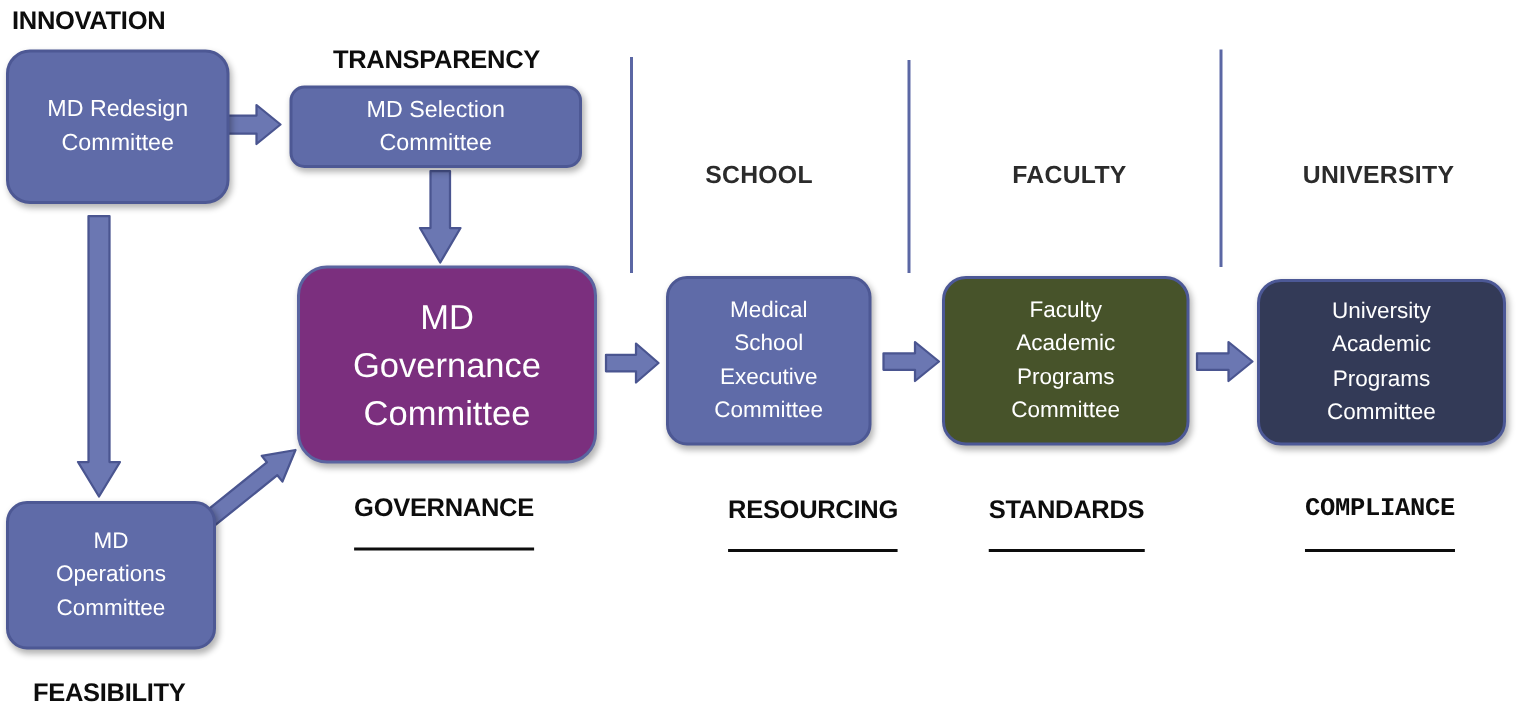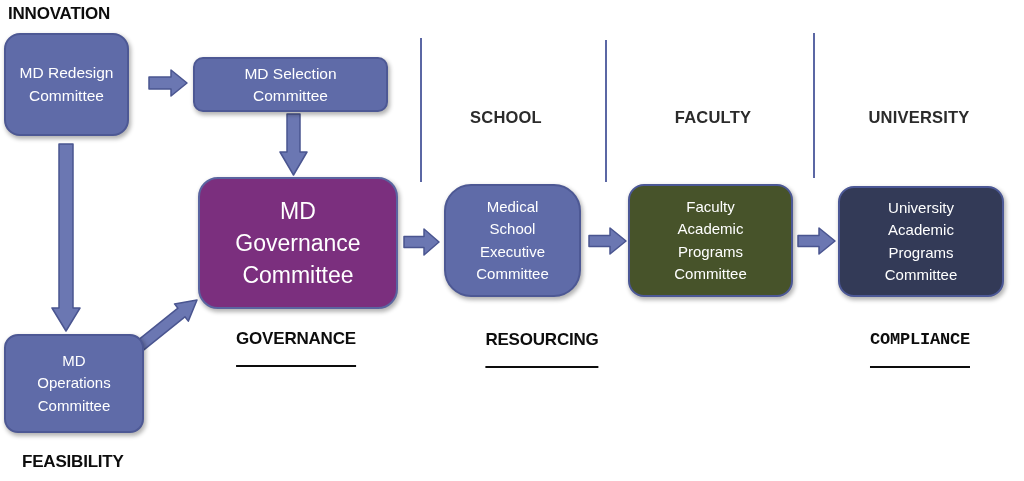--- a/index.html
+++ b/index.html
@@ -9,21 +9,21 @@
   }
   
   .node{
     position:absolute;display:flex;align-items:center;justify-content:center;
     color:#ffffff;text-align:center;
     border:2.5px solid #4d5894;
     box-shadow:1.5px 2.5px 4px rgba(0,0,0,0.30);
     box-sizing:border-box;
   }
   .node .node-text{white-space:pre-line;}
-  .n-redesign  {left:4px;   top:33px;  width:125px; height:103px; border-radius:16px; font-size:15.5px; line-height:1.45;}
+  .n-redesign  {left:4px;   top:33px;  width:149px; height:103px; border-radius:16px; font-size:15.5px; line-height:1.45;}
   .n-selection {left:193px; top:57px;  width:195px; height:55px;  border-radius:10px; font-size:15.5px; line-height:1.4;}
   .n-governance{left:198px; top:177px; width:200px; height:132px; border-radius:20px; font-size:23px;  line-height:1.4; border-color:#5a64a0;}
   .n-operations{left:4px;   top:334px; width:140px; height:99px;  border-radius:14px; font-size:15px;  line-height:1.5;}
   .n-medschool {left:444px; top:184px; width:137px; height:113px; border-radius:14px; font-size:15px;  line-height:1.5;}
   .n-faculty   {left:628px; top:184px; width:165px; height:113px; border-radius:16px; font-size:15px;  line-height:1.5; border-color:#4c5896;}
   .n-university{left:838px; top:186px; width:166px; height:111px; border-radius:16px; font-size:15px;  line-height:1.5; border-color:#4c5896;}
 
   
   .stage-label{
     position:absolute;color:#0d0d0d;font-weight:bold;font-size:17px;
@@ -65,23 +65,25 @@
     <polygon class="arrow" points="149,77 171,77 171,70 187,83 171,96 171,89 149,89"></polygon>
     <polygon class="arrow" points="287,114 300,114 300,152 307,152 293.5,175 280,152 287,152"></polygon>
     <polygon class="arrow" points="59,144 73,144 73,308 80,308 66,331 52,308 59,308"></polygon>
     <polygon class="arrow" points="139.5,353.3 184.9,316.8 188.3,321.1 197,300 174.5,303.9 177.9,308.2 132.5,344.7"></polygon>
     <polygon class="arrow" points="404,236.5 424,236.5 424,229 439,242 424,255 424,247.5 404,247.5"></polygon>
     <polygon class="arrow" points="589,235.5 610,235.5 610,228 626,241 610,254 610,246.5 589,246.5"></polygon>
     <polygon class="arrow" points="798,235.5 819,235.5 819,228 835,241 819,254 819,246.5 798,246.5"></polygon>
   </svg>
 
   <div class="stage-label l-innovation"><span class="u">INNOVATION</span></div>
+  <div class="stage-label l-transparency centered"><span class="u">TRANSPARENCY</span></div>
   <div class="stage-label l-governance centered"><span class="u">GOVERNANCE</span></div>
   <div class="stage-label l-feasibility"><span class="u">FEASIBILITY</span></div>
   <div class="stage-label l-resourcing centered"><span class="u">RESOURCING</span></div>
+  <div class="stage-label l-standards centered"><span class="u">STANDARDS</span></div>
   <div class="stage-label l-compliance centered"><span class="u">COMPLIANCE</span></div>
 
   <div class="lane-label l-school">SCHOOL</div>
   <div class="lane-label l-faculty">FACULTY</div>
   <div class="lane-label l-university">UNIVERSITY</div>
 
   <div class="node n-redesign" style="background: rgb(95, 107, 168);">
     <span class="node-text">MD Redesign
 Committee</span>
   </div>
@@ -92,21 +94,21 @@
   <div class="node n-governance" style="background: rgb(123, 47, 126);">
     <span class="node-text">MD
 Governance
 Committee</span>
   </div>
   <div class="node n-operations" style="background: rgb(95, 107, 168);">
     <span class="node-text">MD
 Operations
 Committee</span>
   </div>
-  <div class="node n-medschool" style="background: rgb(95, 107, 168); border-radius: 27px;">
+  <div class="node n-medschool" style="background: rgb(95, 107, 168);">
     <span class="node-text">Medical
 School
 Executive
 Committee</span>
   </div>
   <div class="node n-faculty" style="background: rgb(71, 83, 42);">
     <span class="node-text">Faculty
 Academic
 Programs
 Committee</span>

